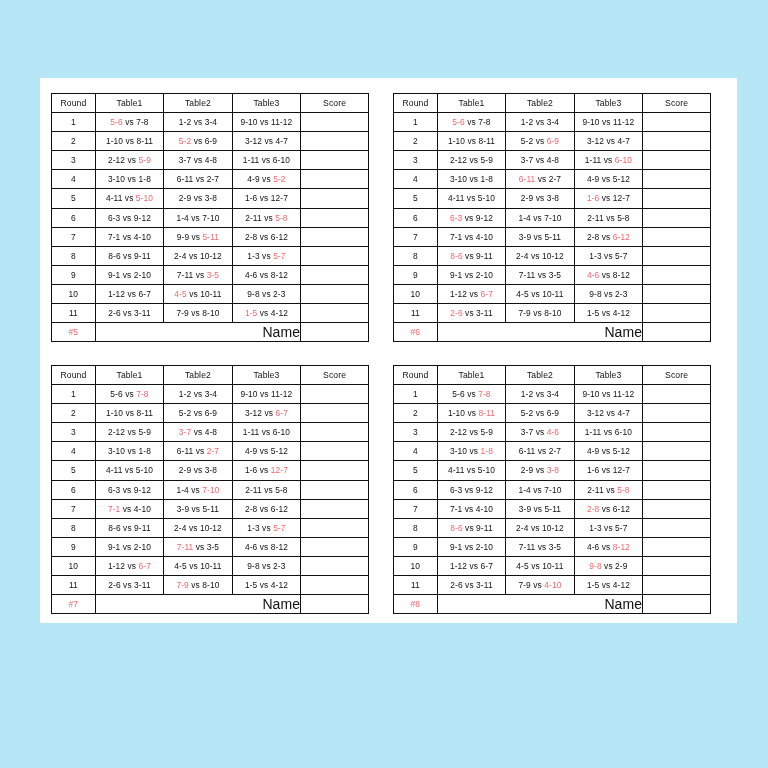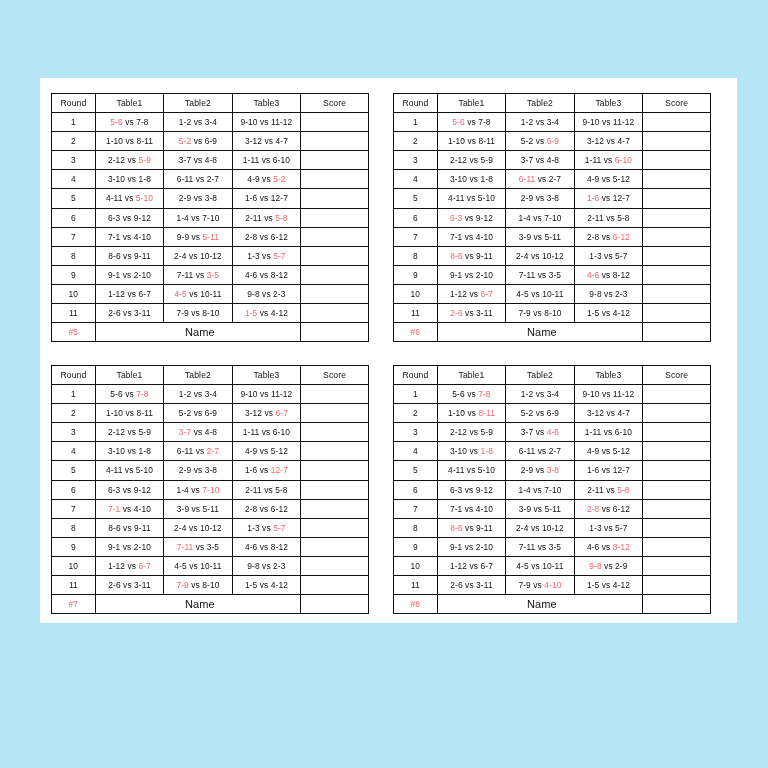--- a/index.html
+++ b/index.html
@@ -59,23 +59,23 @@
   }
   col.c-round { width: 13.8%; }
   col.c-t1    { width: 21.6%; }
   col.c-t2    { width: 21.6%; }
   col.c-t3    { width: 21.6%; }
   col.c-score { width: 21.4%; }
 
   .hl { color: #f4656b; }
 
   td.name-cell {
-    text-align: center;
+    text-align: right;
     padding-left: 4px;
-    font-size: 11px;
+    font-size: 14px;
     margin-top: 30px;
   }
   td.player-cell {
     color: #f4656b;
     font-size: 8.4px;
   }
   td.score-cell { background: #fff; }
 </style>
 </head>
 <body>

